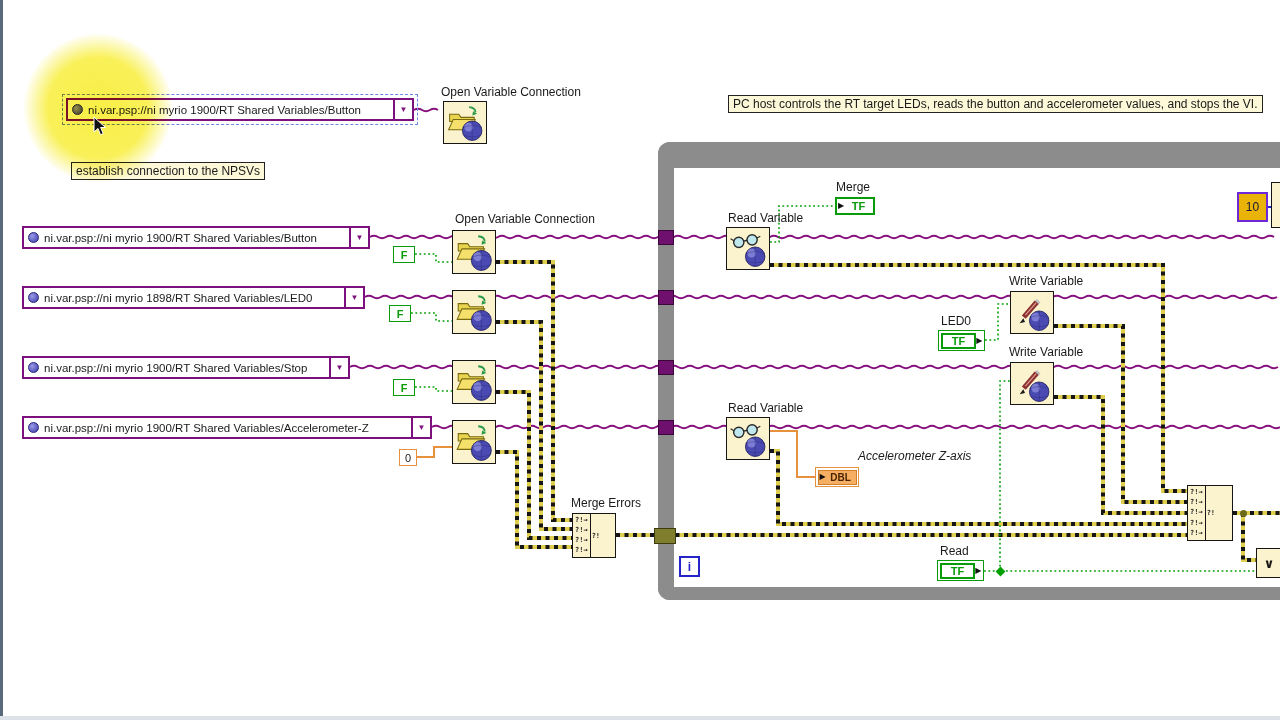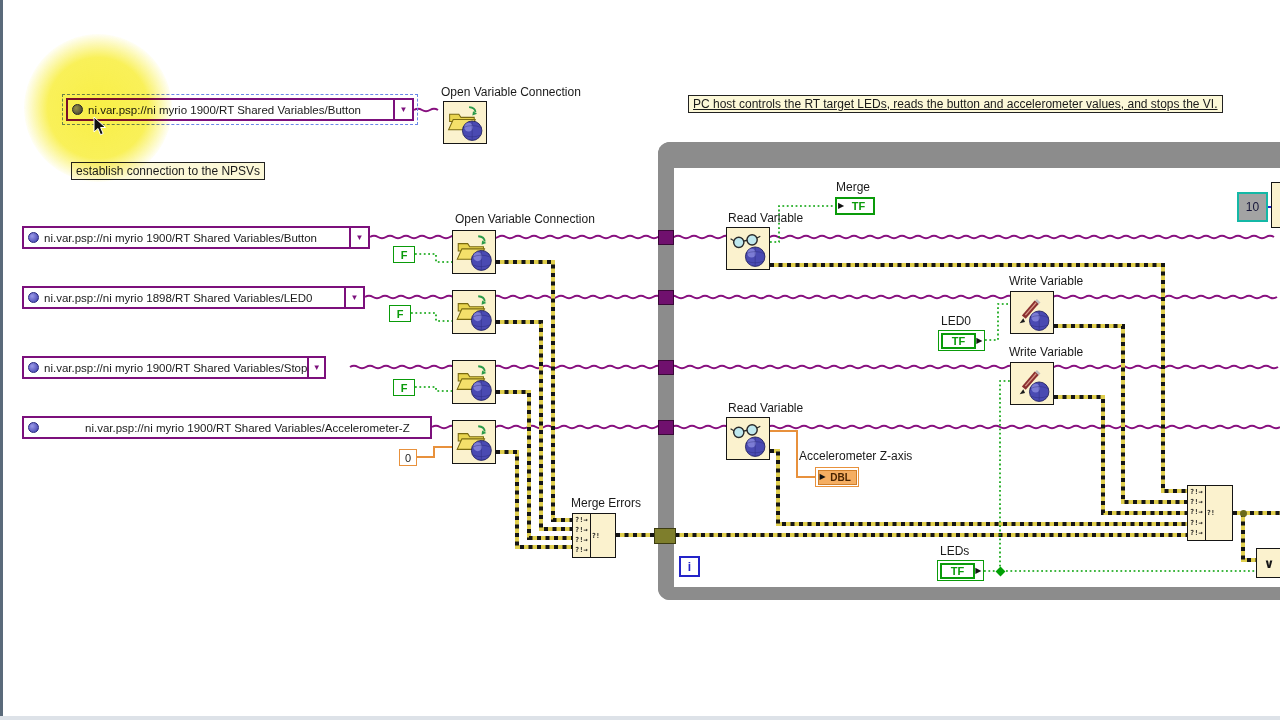--- a/index.html
+++ b/index.html
@@ -37,21 +37,21 @@
   .tf-ctl .arr{color:#111;font-size:8px;align-self:center;margin-left:0;}
   .dbl-ind{border:1.5px solid #E8913C;background:#fff;padding:1.5px;display:flex;}
   .dbl-ind .inner{flex:1;background:#F5AE62;border:1px solid #D07F2A;display:flex;align-items:center;
         padding-left:1px;}
   .dbl-ind .arr{color:#111;font-size:8px;line-height:1;}
   .dbl-ind .dt{flex:1;text-align:center;color:#4a2400;font:bold 10px "Liberation Sans",sans-serif;}
   .fconst{border:1.5px solid #0A9B0A;background:#fff;color:#0A9B0A;
           font:bold 11px "Liberation Sans",sans-serif;display:flex;align-items:center;justify-content:center;}
   .oconst{border:1.5px solid #E8913C;background:#fff;color:#222;font:11px "Liberation Sans",sans-serif;
           display:flex;align-items:center;justify-content:center;}
-  .iconst{border:2px solid #14b8a6;background:#a3a3a3;color:#16163a;font:12px "Liberation Sans",sans-serif;
+  .iconst{border:2px solid #6d28d9;background:#eab308;color:#16163a;font:12px "Liberation Sans",sans-serif;
           display:flex;align-items:center;justify-content:center;}
   
   .merge{display:flex;background:#FBF2CE;border:1.5px solid #151515;}
   .m-left{display:flex;flex-direction:column;justify-content:space-around;padding:1px 0 1px 2px;}
   .m-row{font:bold 7px "DejaVu Sans Mono",monospace;color:#151515;line-height:1;white-space:nowrap;}
   .m-right{border-left:1.2px solid #151515;display:flex;align-items:center;padding:0 1px;
            font:bold 7px "DejaVu Sans Mono",monospace;color:#151515;margin-left:2px;}
   .ornode{background:#FBF2CE;border:1.5px solid #151515;display:flex;align-items:center;justify-content:center;
           font:bold 13px "DejaVu Sans",sans-serif;color:#151515;}
   .waitstub{background:#FBF2CE;border:1.5px solid #151515;}
@@ -166,38 +166,38 @@
     <span>ni.var.psp://ni myrio 1900/RT Shared Variables/Button</span>
     <span class="dd">▼</span>
   </div>
   <div class="abs lbl z4" style="left:441px;top:85px;">Open Variable Connection</div>
   <div class="abs icon-node z4" style="left:443px;top:101px;height:43px;">
     <svg viewBox="0 0 40 40">
         <use href="#g-open"></use>
       </svg>
   </div>
   <div class="abs note z4" style="left:71px;top:162px;">establish connection to the NPSVs</div>
-  <div class="abs note z4" style="left:688px;top:95px;text-decoration:underline;">PC host controls the RT target LEDs, reads the button and accelerometer values, and stops the VI.</div>
+  <div class="abs note z4" style="left:728px;top:95px;">PC host controls the RT target LEDs, reads the button and accelerometer values, and stops the VI.</div>
 
   <div class="abs pathctl z4" style="left:22px;top:226px;width:348px;">
     <span class="vdot"></span>
     <span>ni.var.psp://ni myrio 1900/RT Shared Variables/Button</span>
     <span class="dd">▼</span>
   </div>
   <div class="abs pathctl z4" style="left:22px;top:286px;width:343px;">
     <span class="vdot"></span>
     <span>ni.var.psp://ni myrio 1898/RT Shared Variables/LED0</span>
     <span class="dd">▼</span>
   </div>
-  <div class="abs pathctl z4" style="left:22px;top:356px;width:304px;text-align:right;">
+  <div class="abs pathctl z4" style="left:22px;top:356px;width:328px;text-align:right;">
     <span class="vdot"></span>
     <span>ni.var.psp://ni myrio 1900/RT Shared Variables/Stop</span>
     <span class="dd">▼</span>
   </div>
-  <div class="abs pathctl z4" style="left:22px;top:416px;width:410px;gap:41px;">
+  <div class="abs pathctl z4" style="left:22px;top:416px;width:410px;">
     <span class="vdot"></span>
     <span>ni.var.psp://ni myrio 1900/RT Shared Variables/Accelerometer-Z</span>
     <span class="dd">▼</span>
   </div>
 
   <div class="abs fconst z4" style="left:393px;top:246px;width:22px;height:17px;">F</div>
   <div class="abs fconst z4" style="left:389px;top:305px;width:22px;height:17px;">F</div>
   <div class="abs fconst z4" style="left:393px;top:379px;width:22px;height:17px;">F</div>
   <div class="abs oconst z4" style="left:399px;top:449px;width:18px;height:17px;">0</div>
 
@@ -266,29 +266,29 @@
         <use href="#g-write"></use>
       </svg>
     </div>
 
   <div class="abs lbl z4" style="left:728px;top:401px;">Read Variable</div>
   <div class="abs icon-node z4" style="left:726px;top:417px;height:43px;">
       <svg viewBox="0 0 40 40">
         <use href="#g-read"></use>
       </svg>
     </div>
-  <div class="abs lbl z4" style="left:799px;top:449px;">Accelerometer Z-axis</div>
+  <div class="abs lbl z4" style="left:858px;top:449px;font-style:italic;">Accelerometer Z-axis</div>
   <div class="abs dbl-ind z4" style="left:815px;top:467px;width:44px;height:20px;">
     <span class="inner">
       <span class="arr">▶</span>
       <span class="dt">DBL</span>
     </span>
   </div>
 
-  <div class="abs lbl z4" style="left:940px;top:544px;">LEDs</div>
+  <div class="abs lbl z4" style="left:940px;top:544px;">Read</div>
   <div class="abs tf-ctl z4" style="left:937px;top:560px;width:47px;height:21px;">
     <span class="inner">TF</span>
     <span class="arr">▶</span>
   </div>
 
   <div class="abs iconst z4" style="left:1237px;top:192px;width:31px;height:30px;">10</div>
   <div class="abs waitstub z4" style="left:1271px;top:182px;width:11px;height:46px;"></div>
 
   <div class="abs merge z4" style="left:1187px;top:485px;width:46px;height:56px;">
     <div class="m-left">

